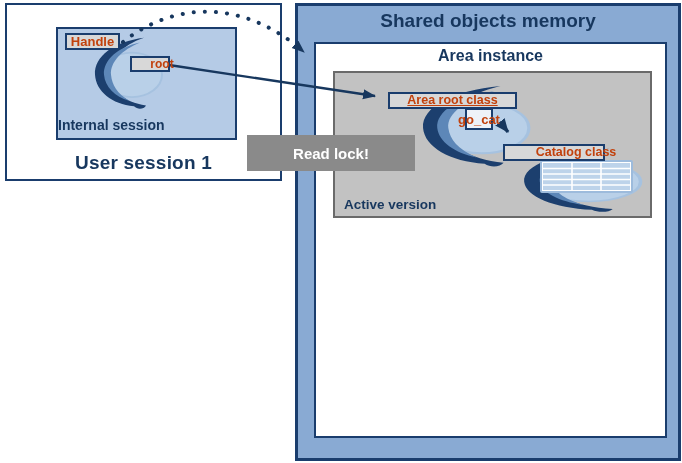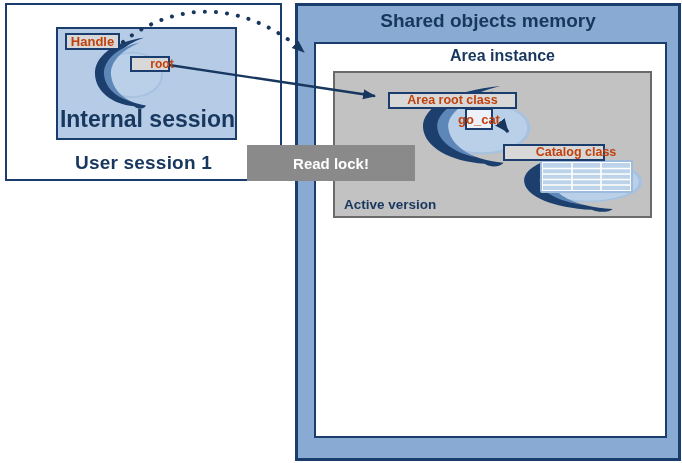--- a/index.html
+++ b/index.html
@@ -14,59 +14,59 @@
   }
   .user-title{
     position:absolute;bottom:5px;left:0;width:100%;text-align:center;
     font-size:19px;font-weight:bold;letter-spacing:.2px;
   }
   .internal-session{
     position:absolute;left:49px;top:22px;width:181px;height:113px;
     box-sizing:border-box;border:2px solid #1a3d6d;background:#b5cbe6;
   }
   .internal-title{
-    position:absolute;bottom:5px;left:0;width:100%;text-align:right;
-    font-size:23px;font-weight:bold;
+    position:absolute;bottom:5px;left:0;width:100%;text-align:left;
+    font-size:14px;font-weight:bold;
   }
   .shared-box{
     left:295px;top:3px;width:386px;height:458px;
     border:3px solid #1a3d6d;background:#89aad3;
   }
   .shared-title{
     position:absolute;top:4px;left:0;width:100%;text-align:center;
     font-size:19px;font-weight:bold;
   }
   .area-instance{
     position:absolute;left:16px;top:36px;width:353px;height:396px;
     box-sizing:border-box;border:2px solid #1a3d6d;background:#ffffff;
   }
   .area-title{
     position:absolute;top:3px;left:0;width:100%;text-align:center;
-    font-size:16px;font-weight:bold;padding-left:12px;
+    font-size:16px;font-weight:bold;
   }
   .active-version{
     position:absolute;left:17px;top:27px;width:319px;height:147px;
     box-sizing:border-box;border:2px solid #6a6a6a;background:#c2c2c2;
   }
   .active-label{
     position:absolute;left:9px;bottom:4px;font-size:13.5px;font-weight:bold;
   }
   .overlay{position:absolute;left:0;top:0;width:682px;height:463px;pointer-events:none;}
   .tag{
     position:absolute;box-sizing:border-box;display:flex;align-items:center;justify-content:center;
     background:#d8d8d8;border:2px solid #1a3d6d;color:#c2410c;
     font-weight:bold;font-size:12px;line-height:1;white-space:nowrap;
   }
   .tag-handle{left:65px;top:33px;width:55px;height:17px;font-size:13px;}
   .tag-root{left:130px;top:56px;width:40px;height:16px;padding-left:24px;}
-  .tag-area-root{left:388px;top:92px;width:129px;height:17px;font-size:12.5px;}
+  .tag-area-root{left:388px;top:92px;width:129px;height:17px;font-size:12.5px;text-decoration:underline;}
   .tag-gocat{left:465px;top:108px;width:28px;height:22px;font-size:13px;background:#eef2f8;}
   .tag-catalog{left:503px;top:144px;width:102px;height:17px;font-size:12.5px;padding-left:44px;}
   .read-lock{
-    position:absolute;left:247px;top:145px;width:168px;height:36px;
+    position:absolute;left:247px;top:135px;width:168px;height:36px;
     display:flex;align-items:center;justify-content:center;
     background:#8a8a8a;color:#ffffff;font-size:15px;font-weight:bold;
   }
 </style>
 </head>
 <body>
 
 <div class="canvas">
 
   <div class="box user-session">

